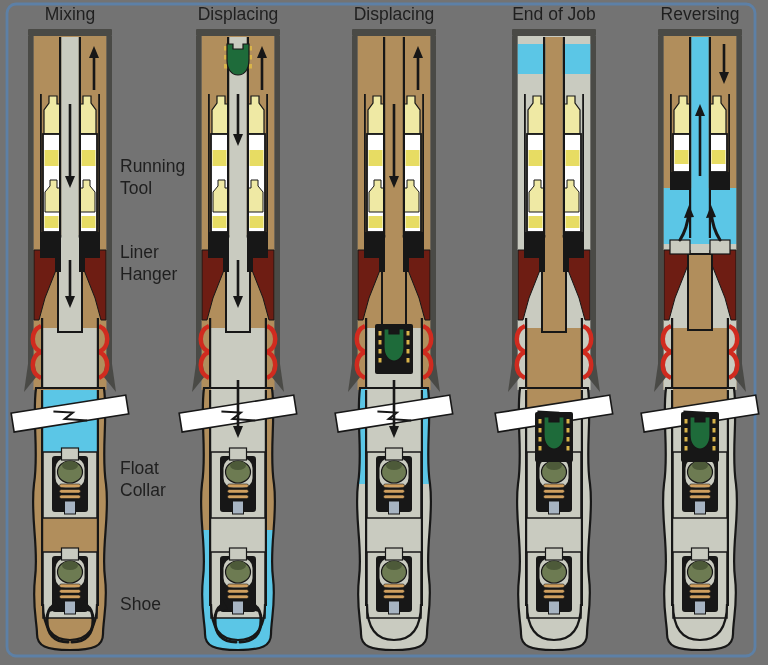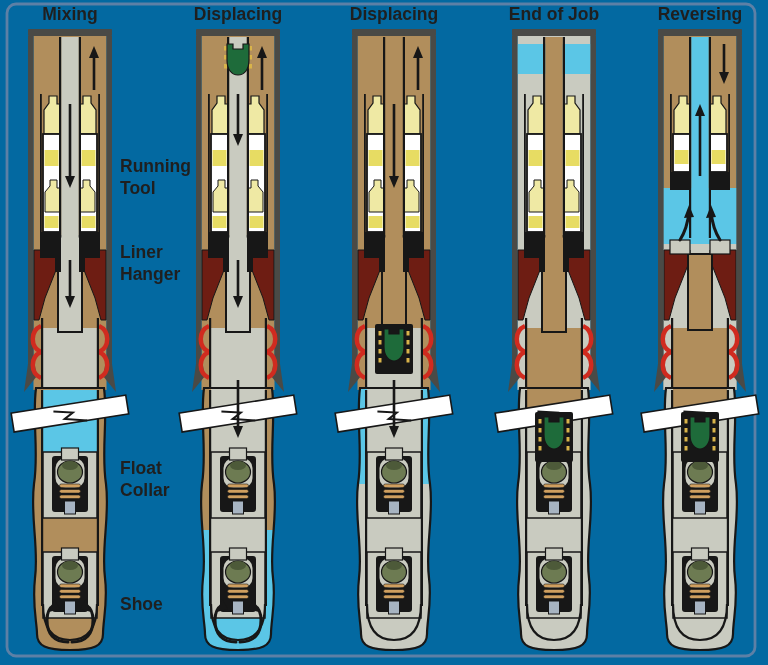--- a/index.html
+++ b/index.html
@@ -1,16 +1,16 @@
 <!DOCTYPE html>
 <html><head>
 <meta charset="utf-8">
 <style>
   html,body{margin:0;padding:0;background:#fff;}
-  #canvas{position:relative;width:768px;height:665px;background:#0369a1;overflow:hidden;font-weight:bold;}
+  #canvas{position:relative;width:768px;height:665px;background:#737373;overflow:hidden;}
   text{font-family:"Liberation Sans",sans-serif;}
   .title{font-size:17.5px;fill:#1f1f1f;}
   .side{font-size:17.5px;fill:#1f1f1f;}
 </style>
 </head>
 <body>
 
 <div id="canvas">
   <svg id="fig" width="768" height="665" viewBox="0 0 768 665">
     <rect id="frame" x="7" y="4" width="748" height="652" rx="9" fill="none" stroke-width="2.8" stroke="#5d80a6"></rect>

